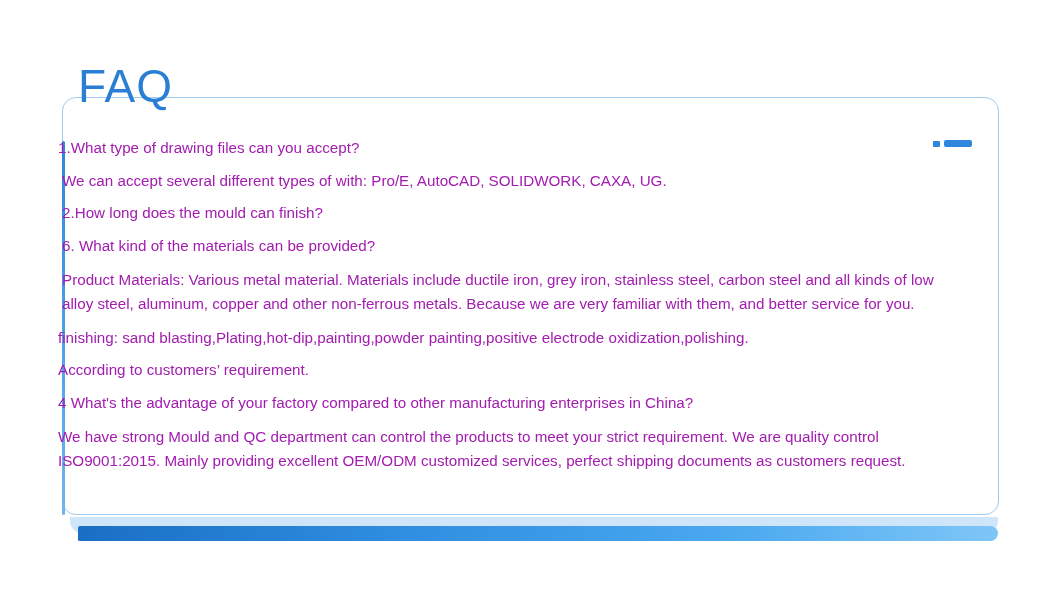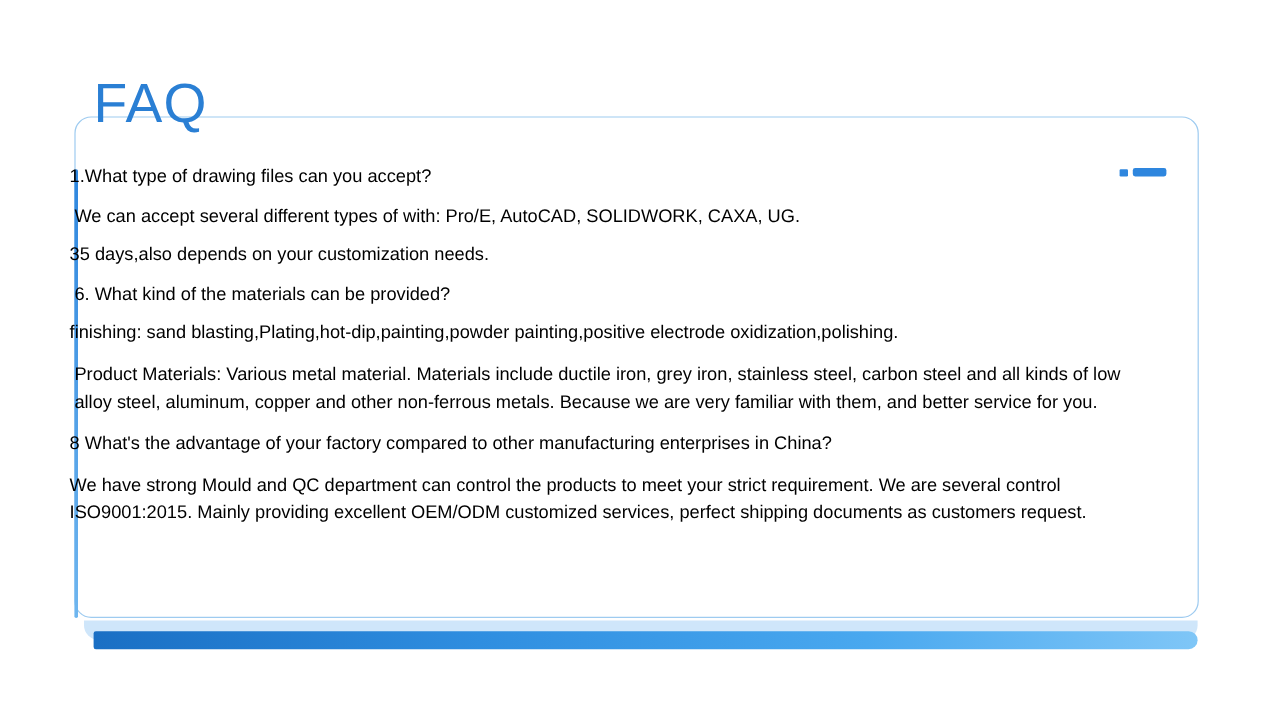--- a/index.html
+++ b/index.html
@@ -103,21 +103,21 @@
   .body-text {
     position: absolute;
     left: 58px;
     top: 138px;
     width: 905px;
     z-index: 4;
   }
   .para {
     font-size: 15.2px;
     line-height: 20px;
-    color: #000000;
+    color: #a21caf;
     margin: 0 0 12.5px 0;
     font-family: "Liberation Sans", sans-serif;
   }
   .para.indent {
     padding-left: 4px;
   }
   .para.multiline {
     line-height: 23.5px;
   }
   .spacer-last {
@@ -135,24 +135,25 @@
   <div class="dash-group">
     <span class="dash-small"></span>
     <span class="dash-large"></span>
   </div>
 
   <div class="title">FAQ</div>
 
   <div class="body-text">
     <p class="para">1.What type of drawing files can you accept?</p>
     <p class="para indent"> We can accept several different types of with: Pro/E, AutoCAD, SOLIDWORK, CAXA, UG.</p>
-    <p class="para">35 days,also depends on your customization needs.</p>
+    <p class="para indent"> 2.How long does the mould can finish?</p>
     <p class="para indent"> 6. What kind of the materials can be provided?</p>
+    <p class="para indent multiline"> Product Materials: Various metal material. Materials include ductile iron, grey iron, stainless steel, carbon steel and all kinds of low alloy steel, aluminum, copper and other non-ferrous metals. Because we are very familiar with them, and better service for you.</p>
     <p class="para">finishing: sand blasting,Plating,hot-dip,painting,powder painting,positive electrode oxidization,polishing.</p>
-    <p class="para indent multiline"> Product Materials: Various metal material. Materials include ductile iron, grey iron, stainless steel, carbon steel and all kinds of low alloy steel, aluminum, copper and other non-ferrous metals. Because we are very familiar with them, and better service for you.</p>
-    <p class="para">8  What's the advantage of your factory compared to other manufacturing enterprises in China?</p>
-    <p class="para multiline spacer-last">We have strong Mould and QC department can control the products to meet your strict requirement. We are several control ISO9001:2015. Mainly providing excellent OEM/ODM customized services, perfect shipping documents as customers request.</p>
+    <p class="para">According to customers’  requirement.</p>
+    <p class="para">4  What's the advantage of your factory compared to other manufacturing enterprises in China?</p>
+    <p class="para multiline spacer-last">We have strong Mould and QC department can control the products to meet your strict requirement. We are quality control ISO9001:2015. Mainly providing excellent OEM/ODM customized services, perfect shipping documents as customers request.</p>
   </div>
 
   <div class="bottom-bar-back"></div>
   <div class="bottom-bar"></div>
 
 </div>
 
 </body></html>

